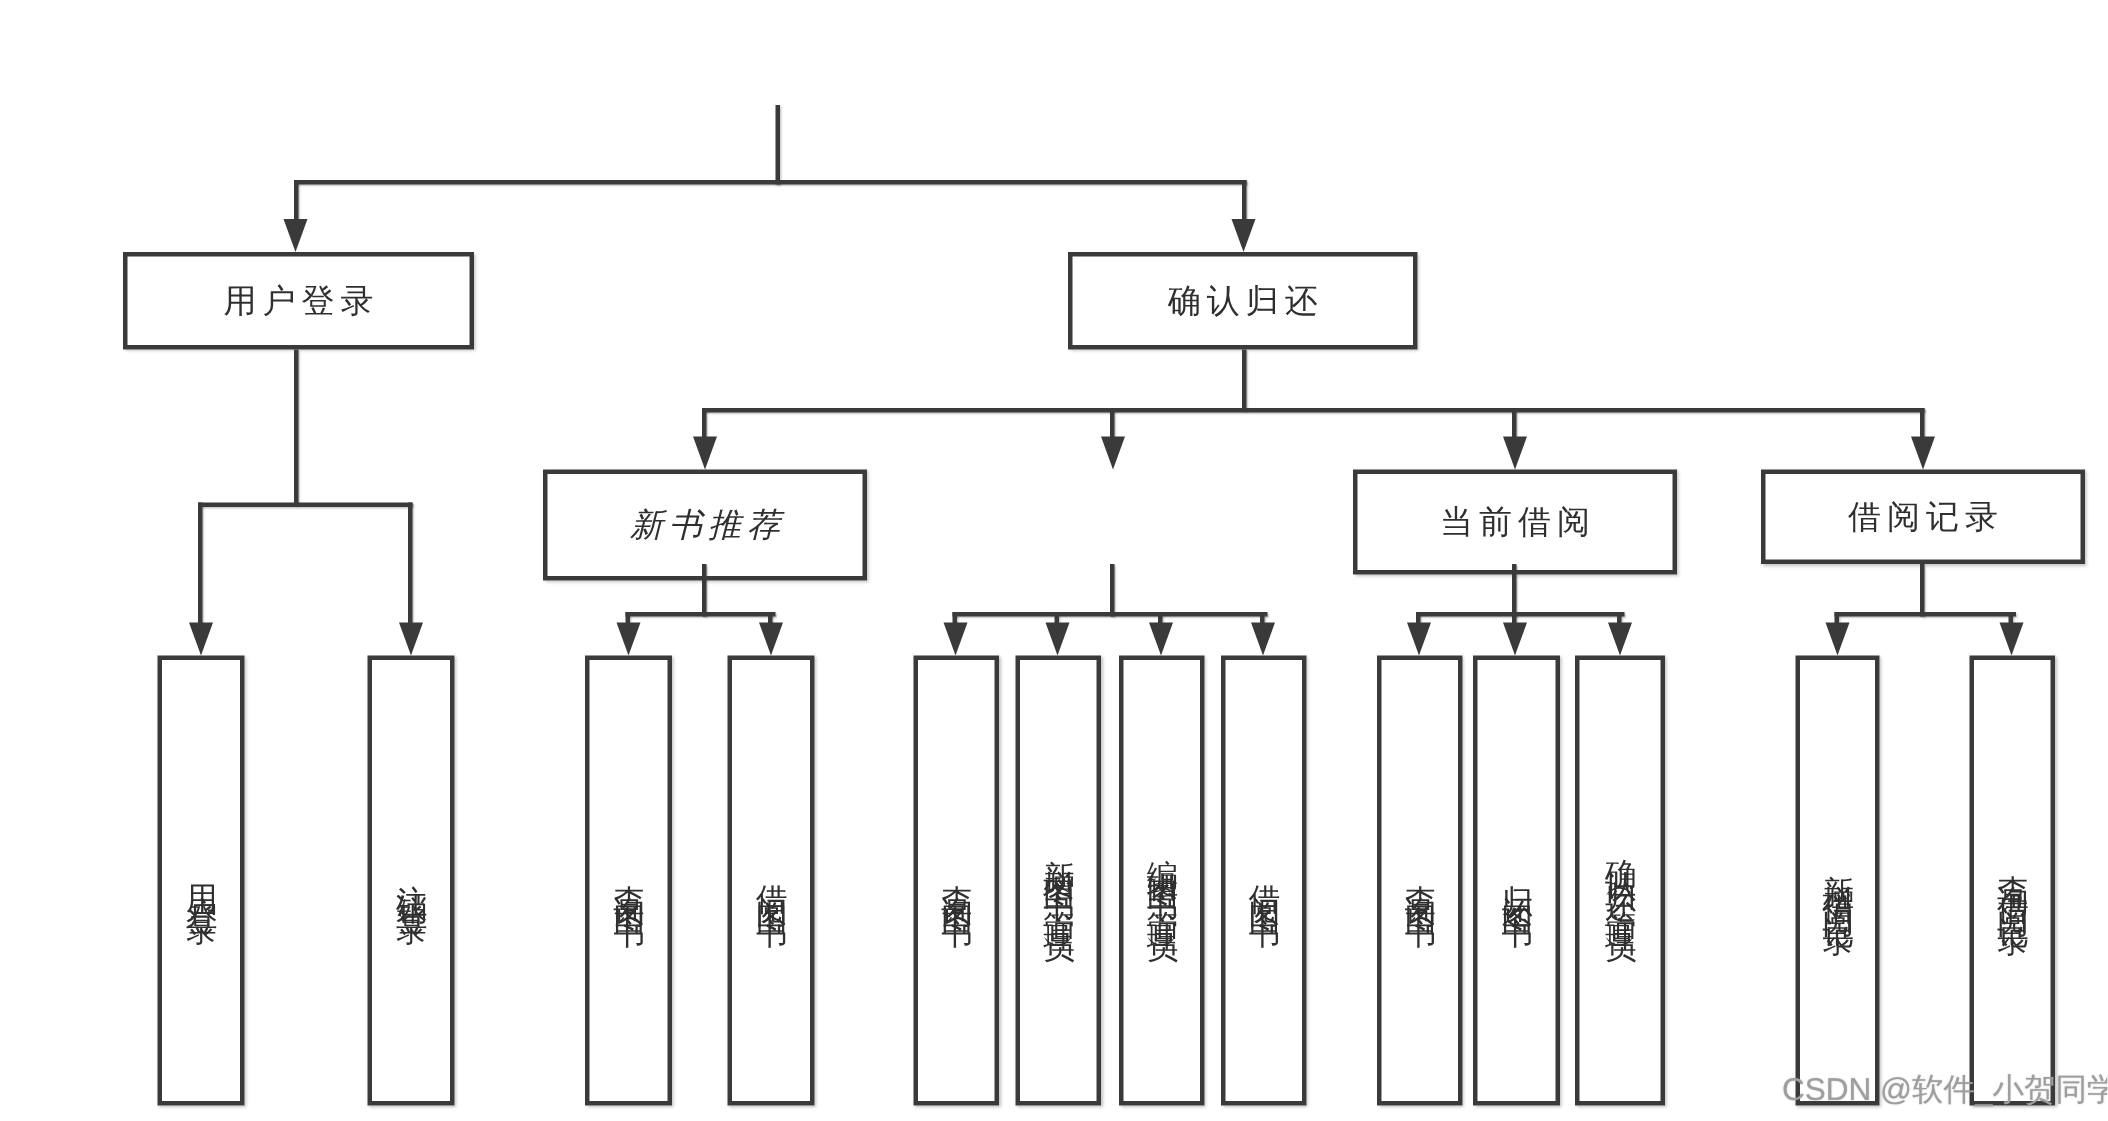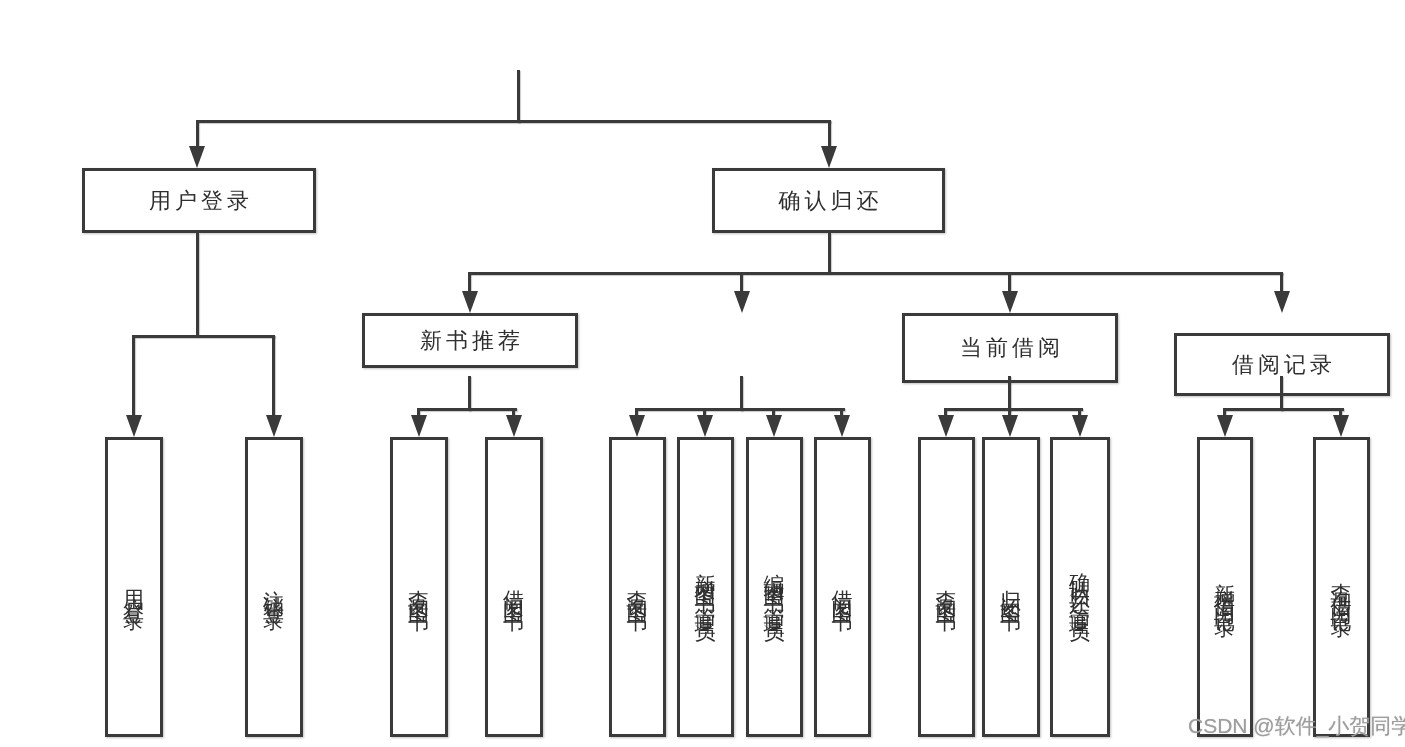--- a/index.html
+++ b/index.html
@@ -67,30 +67,30 @@
 
 
   <div class="node h" style="left:82px; top:168px; width:234px; height:65px;">
     <span>用户登录</span>
   </div>
 
   <div class="node h" style="left:712px; top:168px; width:233px; height:65px;">
     <span>确认归还</span>
   </div>
 
-  <div class="node h" style="left:362px; top:313px; width:216px; height:55px;">
+  <div class="node h" style="left:362px; top:313px; width:216px; height:74px;font-style:italic;">
     <span>新书推荐</span>
   </div>
 
 
   <div class="node h" style="left:902px; top:313px; width:216px; height:70px;">
     <span>当前借阅</span>
   </div>
 
-  <div class="node h" style="left:1174px; top:313px; width:216px; height:63px;margin-top:20px;">
+  <div class="node h" style="left:1174px; top:313px; width:216px; height:63px;">
     <span>借阅记录</span>
   </div>
 
   <div class="node v" style="left:105px; top:437px; width:58px; height:300px;">
     <span>用户登录</span>
   </div>
   <div class="node v" style="left:245px; top:437px; width:58px; height:300px;">
     <span>注销登录</span>
   </div>
 

